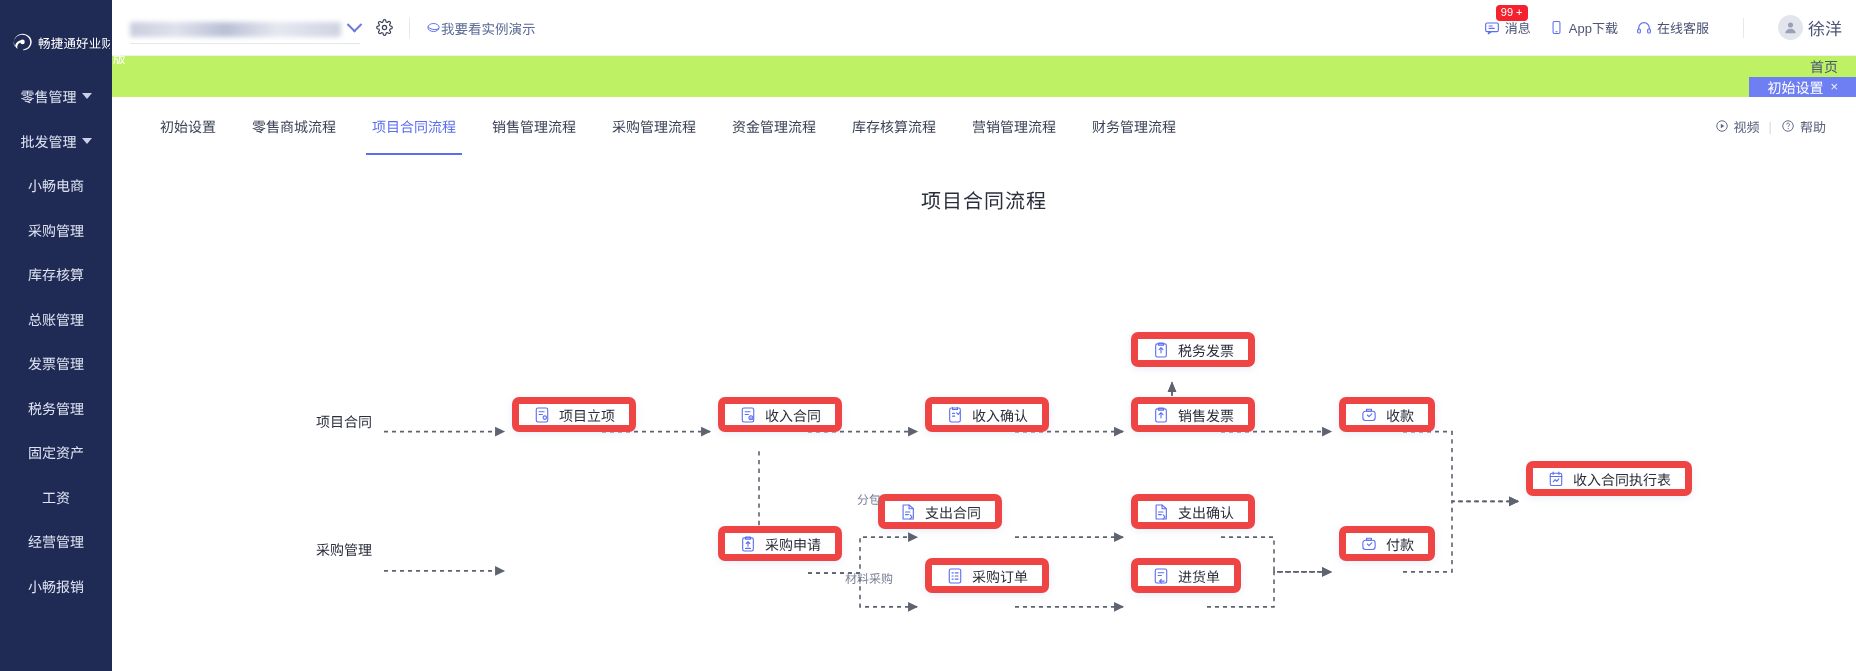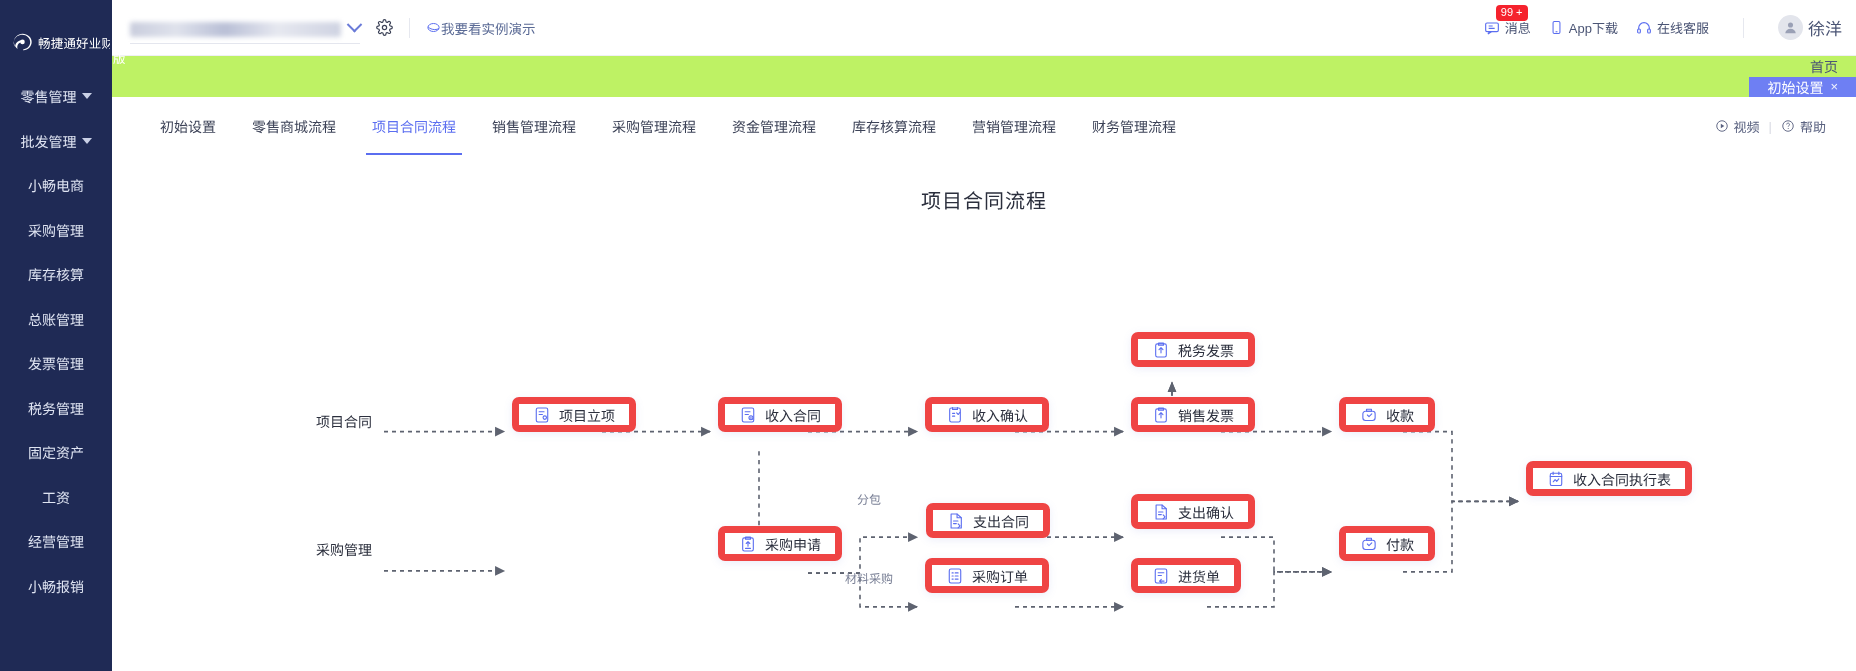--- a/index.html
+++ b/index.html
@@ -426,21 +426,21 @@
             <span class="nicon">
               <svg viewBox="0 0 20 22" width="18" height="18" fill="none" stroke="#5b6ef0" stroke-width="1.35" stroke-linecap="round" stroke-linejoin="round">
                 <rect x="3.5" y="3.5" width="13" height="16" rx="2"></rect>
                 <path d="M7 2.6h6v2.6H7z"></path>
                 <path d="M10 13.8V8.4M7.8 10.4L10 8.2l2.2 2.2"></path>
                 <path d="M7 16.4h6"></path>
               </svg>
             </span>
             <span>采购申请</span>
           </div>
-          <div class="node" style="left: 814px; top: 280px; margin-top: 9px;">
+          <div class="node" style="left: 766px; top: 280px;">
             <span class="nicon">
               <svg viewBox="0 0 20 22" width="18" height="18" fill="none" stroke="#5b6ef0" stroke-width="1.35" stroke-linecap="round" stroke-linejoin="round">
                 <path d="M4 2.5h7.5L16.5 7v12.5H4z"></path>
                 <path d="M11.3 2.5V7h5"></path>
                 <path d="M7 11h5.4M7 14.2h3.4"></path>
                 <path d="M12.6 14.6l2.4 2.4-2.4 2.4"></path>
               </svg>
             </span>
             <span>支出合同</span>
           </div>

